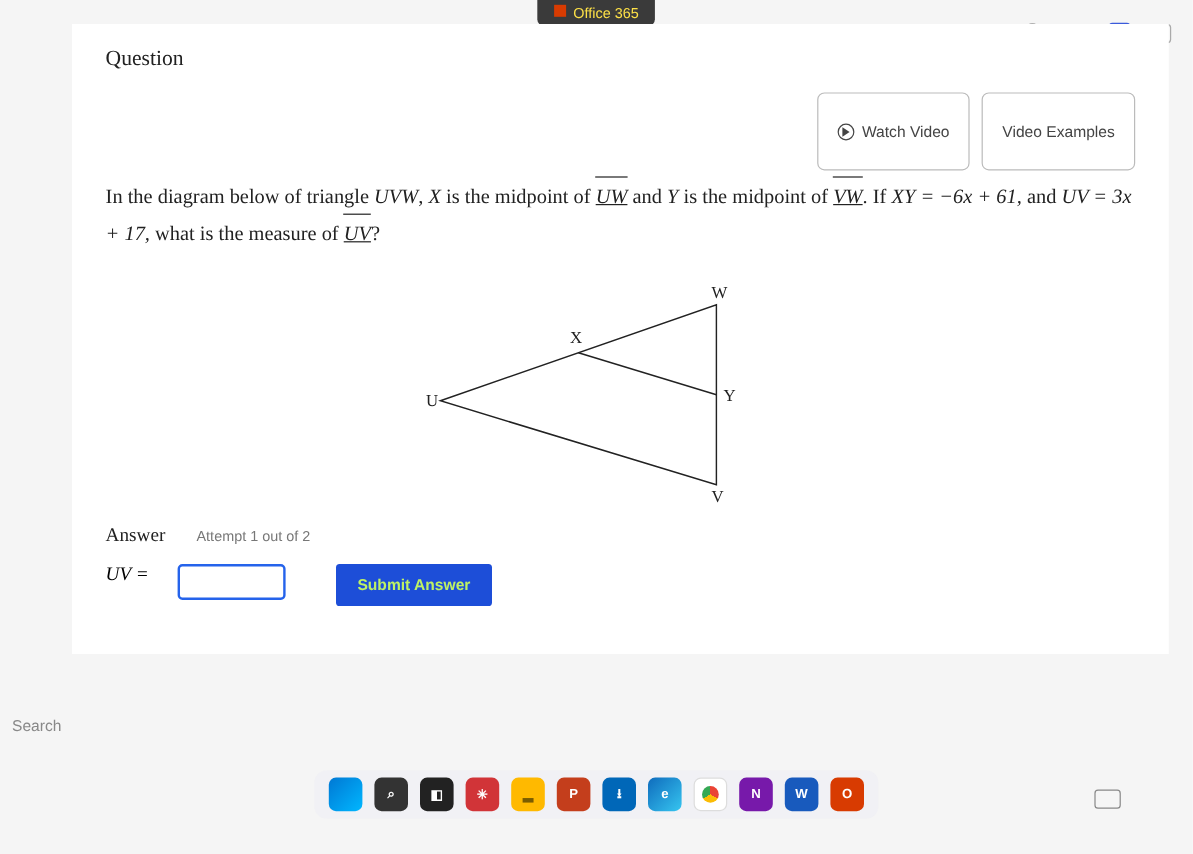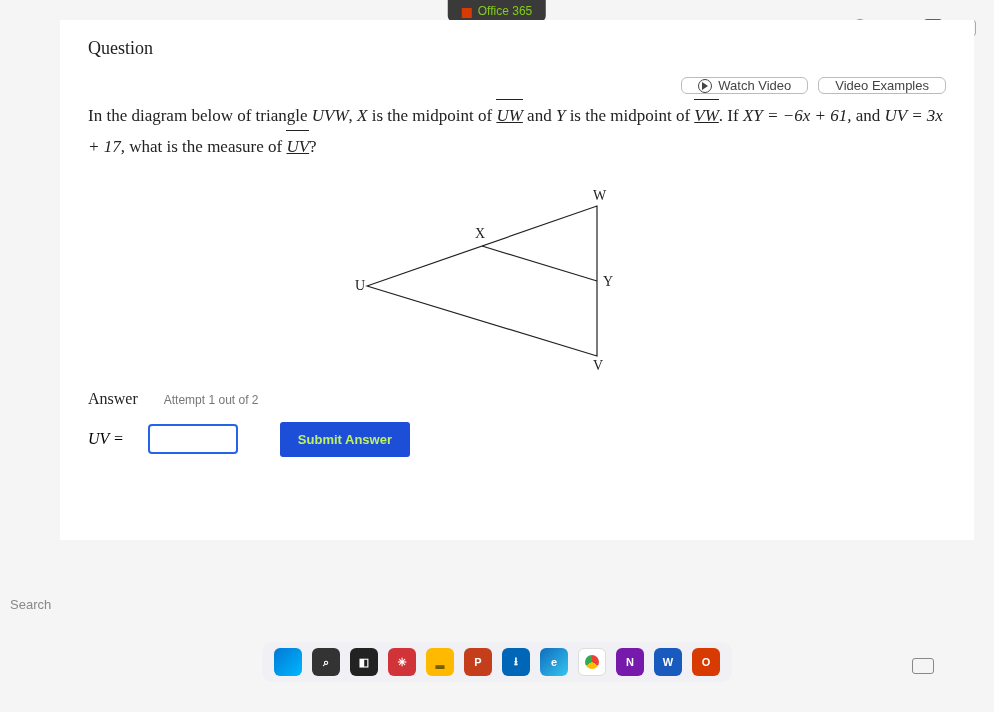--- a/index.html
+++ b/index.html
@@ -10,27 +10,27 @@
     height: 712px;
     overflow: hidden;
     position: relative;
   }
   .browser-tab {
     position: absolute;
     top: 0;
     left: 50%;
     transform: translateX(-50%);
     background: #3a3a3a;
-    color: #84cc16;
+    color: #fde047;
     padding: 4px 14px;
     font-family: Arial, sans-serif;
     font-size: 12px;
     border-radius: 0 0 6px 6px;
     display: flex;
-    align-items: flex-end;
+    align-items: flex-start;
     gap: 6px;
   }
   .tab-icon {
     width: 10px;
     height: 10px;
     background: #d83b01;
     display: inline-block;
   }
   .toolbar-icons {
     position: absolute;
@@ -79,21 +79,21 @@
     gap: 10px;
     margin-bottom: 6px;
   }
   .pill-btn {
     font-family: Arial, sans-serif;
     font-size: 13px;
     color: #444;
     background: #fff;
     border: 1px solid #bbb;
     border-radius: 6px;
-    padding: 0 16px;
+    padding: 24px 16px;
     cursor: pointer;
     display: flex;
     align-items: center;
     gap: 6px;
   }
   .play {
     width: 0; height: 0;
     border-left: 6px solid #444;
     border-top: 4px solid transparent;
     border-bottom: 4px solid transparent;
@@ -127,21 +127,20 @@
   }
   .answer-row {
     margin-top: 14px;
     font-family: Georgia, serif;
   }
   .answer-label { font-size: 16px; color: #222; }
   .attempt { font-size: 12px; color: #777; margin-left: 22px; font-family: Arial, sans-serif; }
   .input-row {
     margin-top: 14px;
     display: flex;
-    align-items: center;
     gap: 24px;
   }
   .uv { font-style: italic; font-size: 16px; }
   .ans-input {
     width: 90px;
     height: 30px;
     border: 2px solid #2563eb;
     border-radius: 4px;
     padding: 2px 6px;
     font-size: 14px;

